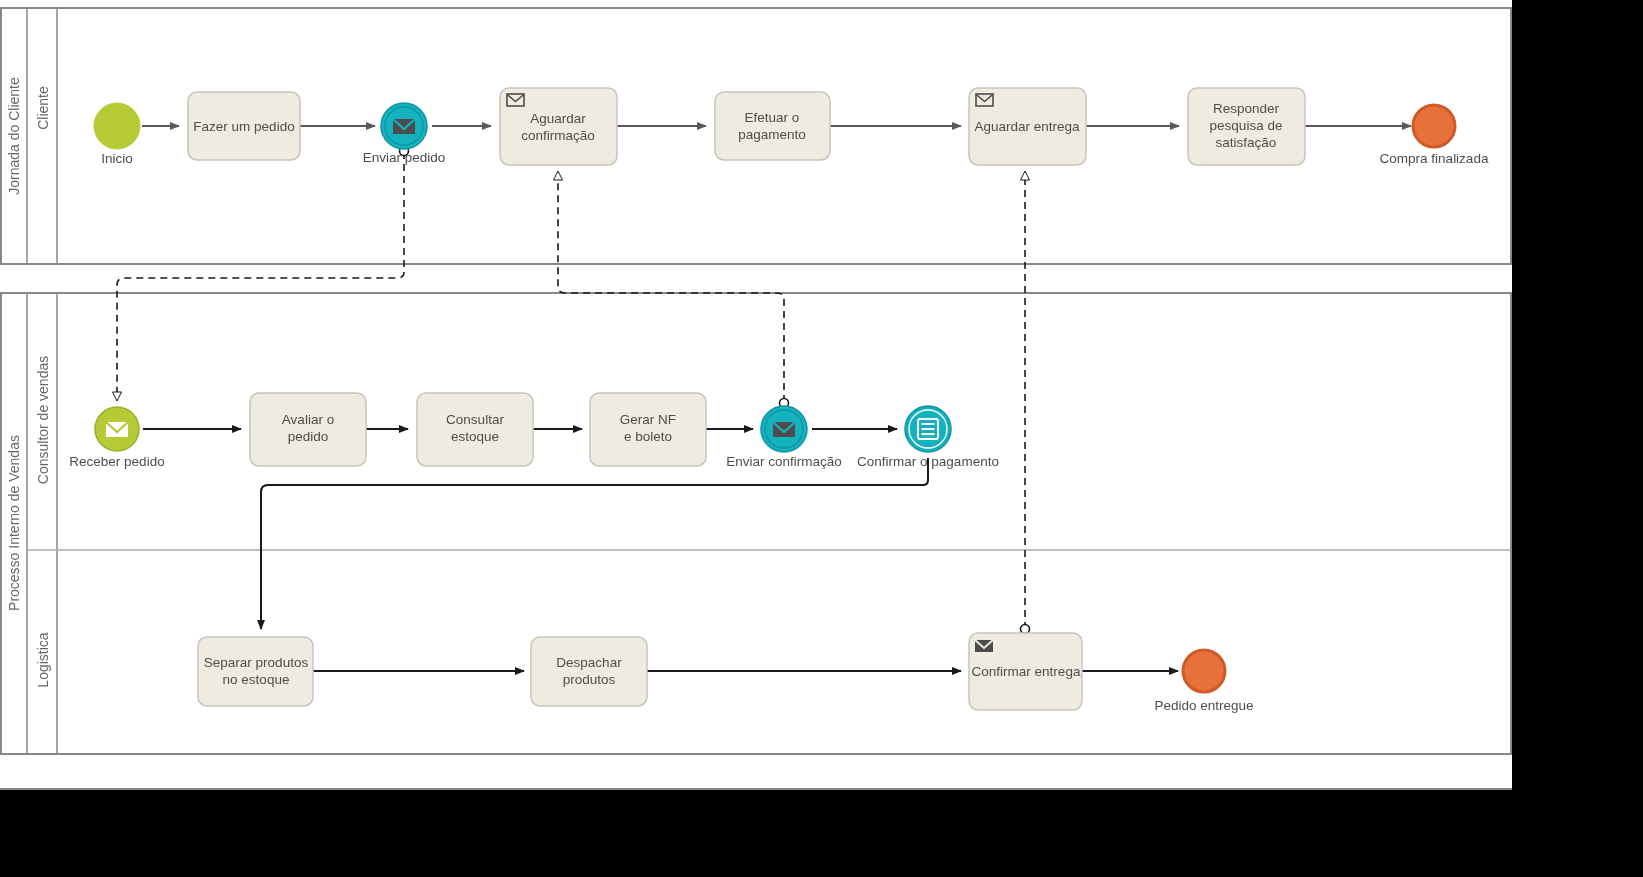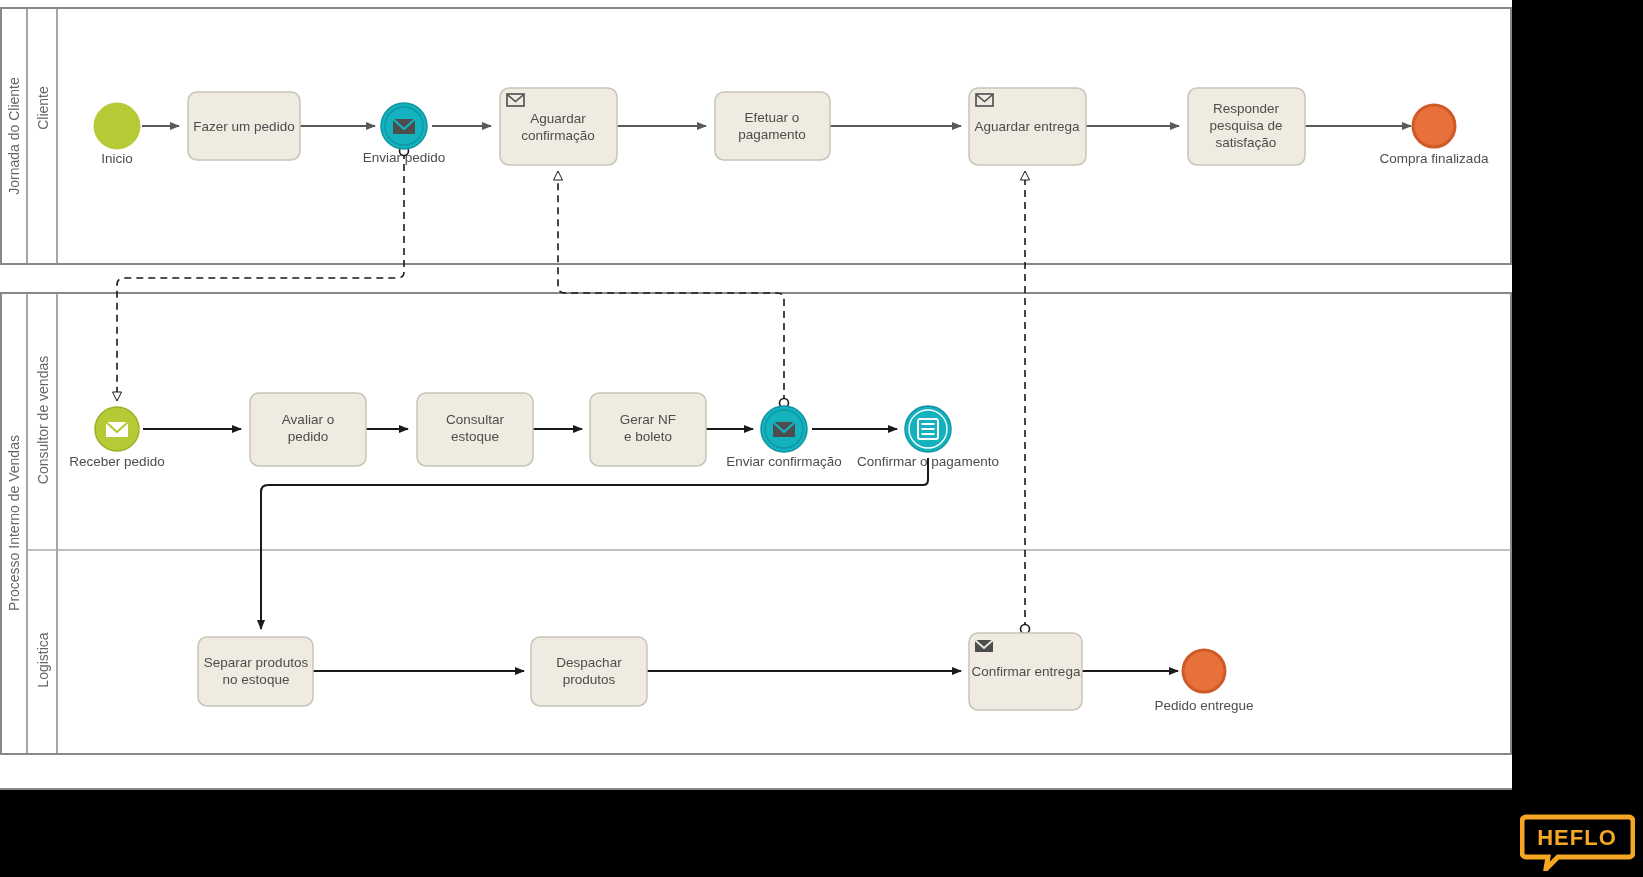--- a/index.html
+++ b/index.html
@@ -216,19 +216,13 @@
 
       <g>
         <circle cx="1204" cy="671" r="21" fill="#e8703a" stroke="#cf5a28" stroke-width="3"></circle>
         <text class="lbl" x="1204" y="710" text-anchor="middle">Pedido entregue</text>
       </g>
 
       <line x1="0" y1="789" x2="1512" y2="789" stroke="#888888" stroke-width="2"></line>
     </svg>
   </div>
 
-  <div class="heflo">
-    <svg width="115" height="58" viewBox="0 0 115 58" xmlns="http://www.w3.org/2000/svg">
-      <path d="M6,4 H109 A4,4 0 0 1 113,8 V40 A4,4 0 0 1 109,44 H38 L26,56 L28,44 H6 A4,4 0 0 1 2,40 V8 A4,4 0 0 1 6,4 Z" fill="none" stroke="#f5a623" stroke-width="5"></path>
-      <text x="57" y="32" text-anchor="middle" fill="#f5a623" font-family="'Liberation Sans',sans-serif" font-size="22" font-weight="bold" letter-spacing="1">HEFLO</text>
-    </svg>
-  </div>
 </div>
 
 </body></html>

